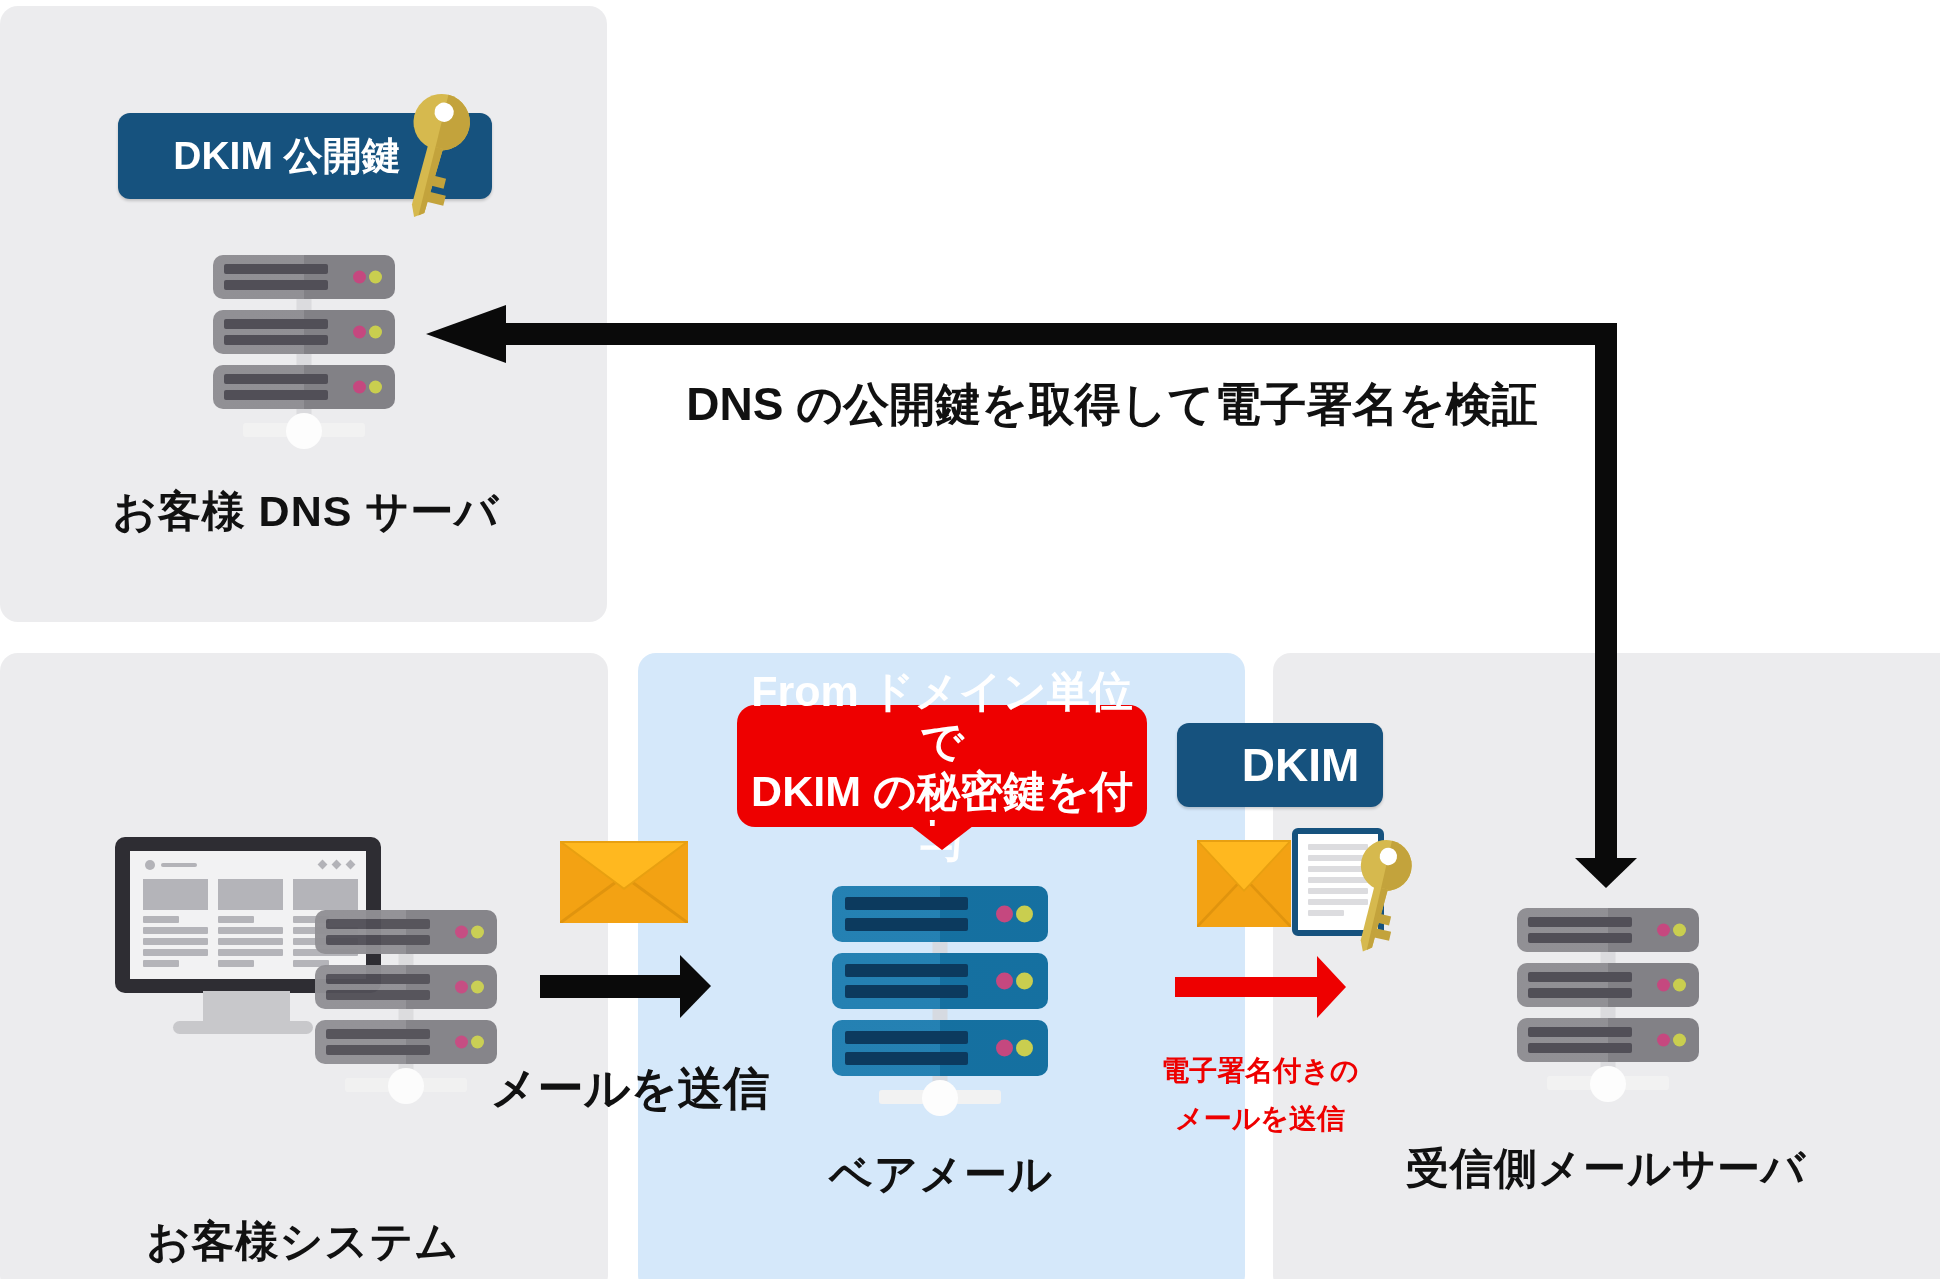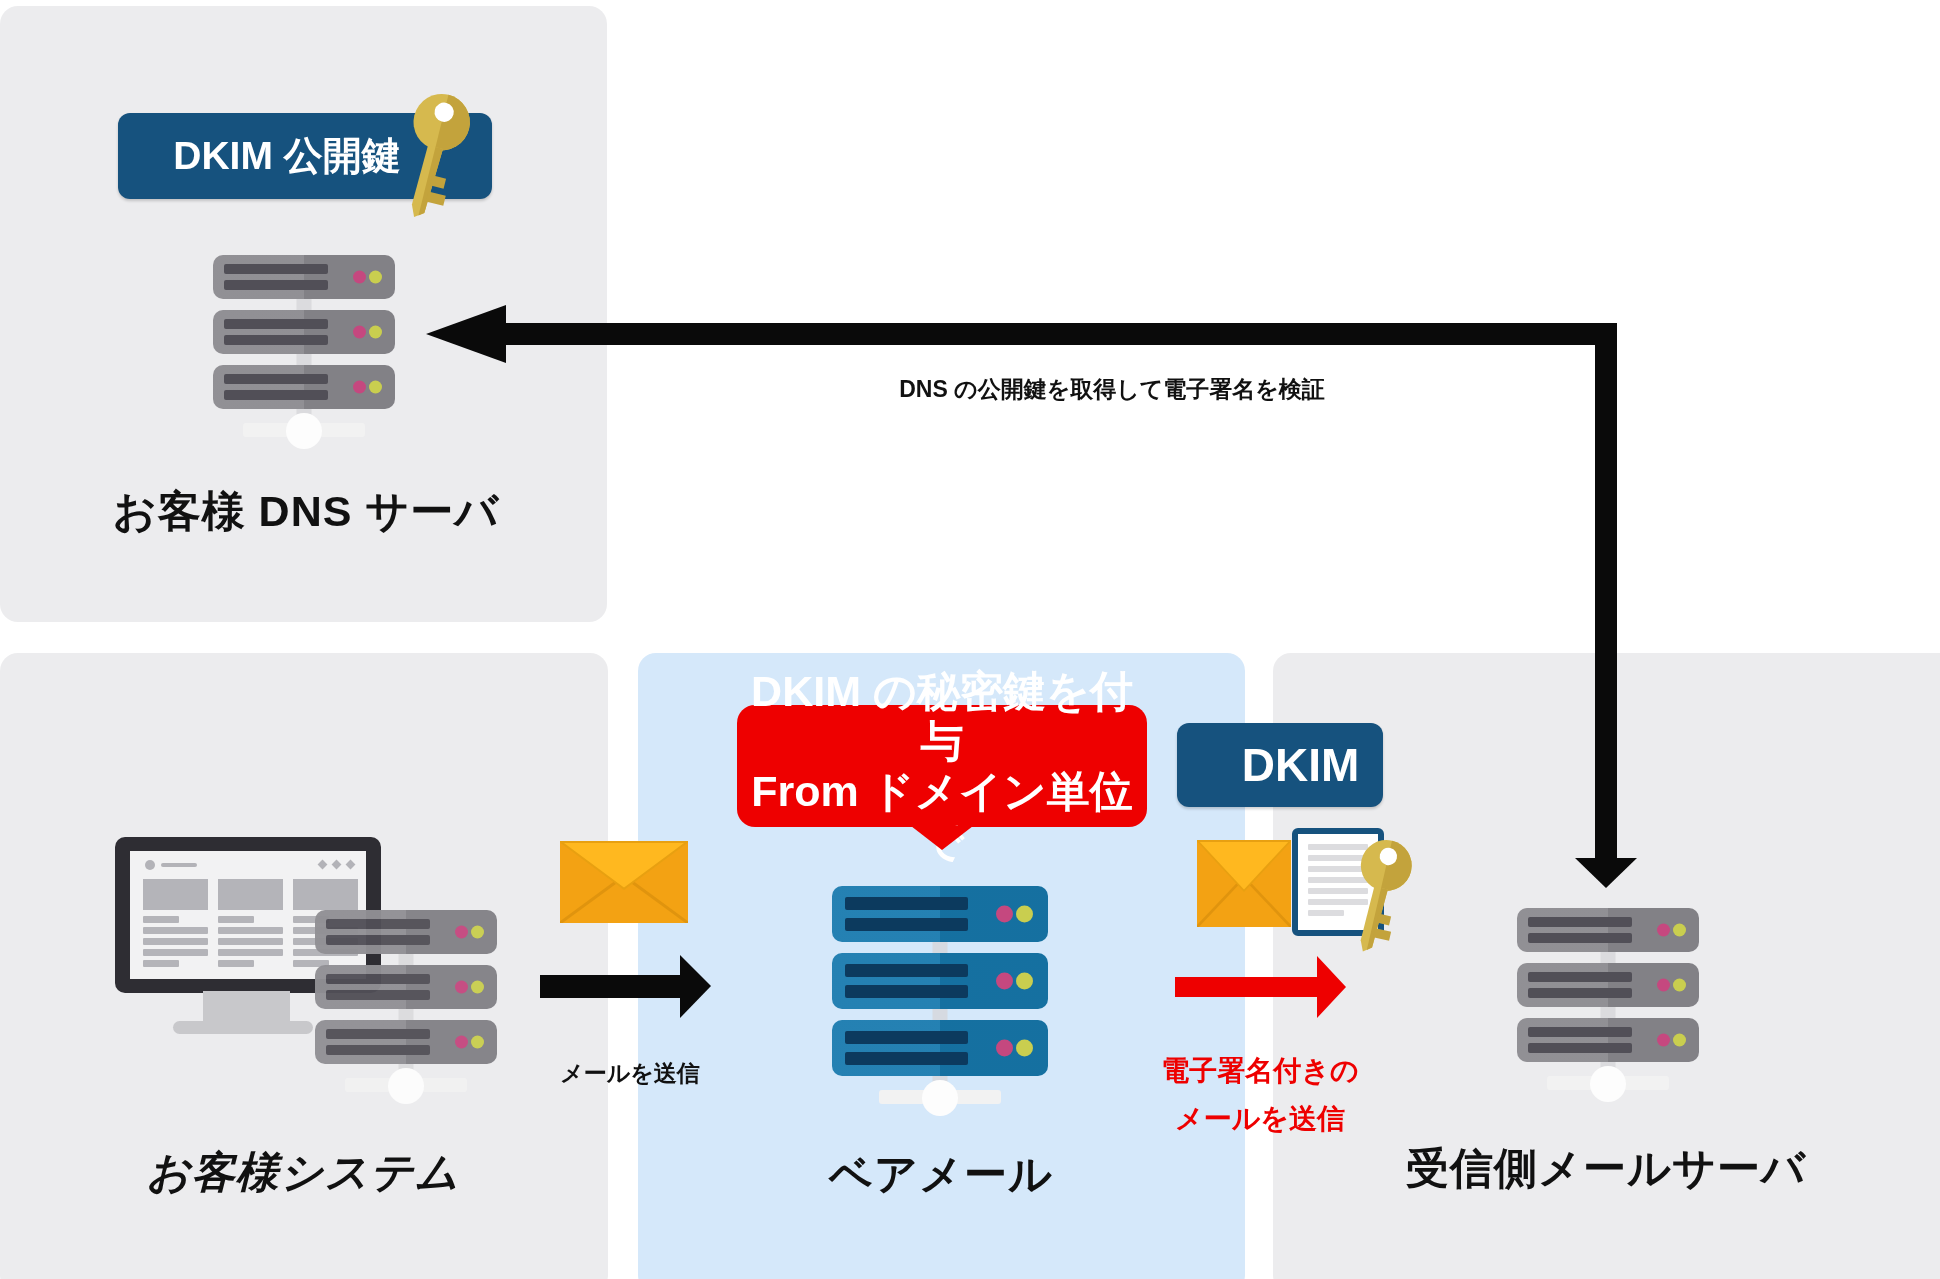--- a/index.html
+++ b/index.html
@@ -11,21 +11,21 @@
   }
   .abs{position:absolute;}
 
   
   .panel{position:absolute;border-radius:18px;background:#ececee;}
   .panel.blue{background:#d5e8fa;}
 
   
   .lbl{position:absolute;font-weight:bold;white-space:nowrap;transform:translateX(-50%);}
   .lbl.big{font-size:43px;letter-spacing:1px;}
-  .lbl.mid{font-size:23px;}
+  .lbl.mid{font-size:46px;}
   .lbl.red{color:#ee0000;font-size:28px;text-align:center;}
 
   
   .badge{position:absolute;background:#16527e;border-radius:12px;color:#fff;
          font-weight:bold;display:flex;align-items:center;justify-content:center;
          white-space:nowrap;box-shadow:0 2px 3px rgba(0,0,0,.18);}
   .badge.pub{left:118px;top:113px;width:374px;height:86px;font-size:39px;padding-right:36px;box-sizing:border-box;}
   .badge.dkim{left:1177px;top:723px;width:165px;height:84px;font-size:46px;padding-left:41px;}
 
   
@@ -211,34 +211,34 @@
         <div class="dot pink"></div>
         <div class="dot yell"></div>
       </div>
   </div>
   <div class="pedestal">
       <div class="bar-p"></div>
       <div class="circ"></div>
     </div>
 </div>
 
-<div class="lbl big" style="left:303px;top:1144px;font-style:italic;">お客様システム</div>
+<div class="lbl big" style="left:303px;top:1213px;">お客様システム</div>
 
 <svg class="abs" style="left:560px;top:841px;" width="128" height="82" viewBox="0 0 128 84" preserveAspectRatio="none">
   <rect x="0" y="0" width="128" height="84" fill="#f3a213"></rect>
   <line x1="0" y1="84" x2="56" y2="42" stroke="#e0940e" stroke-width="3"></line>
   <line x1="128" y1="84" x2="72" y2="42" stroke="#e0940e" stroke-width="3"></line>
   <polygon points="1,1 127,1 64,49" fill="#ffb81f" stroke="#e8a011" stroke-width="2"></polygon>
 </svg>
 
 <div class="lbl mid" style="left:630px;top:1058px;">メールを送信</div>
 
 <div class="callout">
+  <span>From ドメイン単位で</span>
   <span>DKIM の秘密鍵を付与</span>
-  <span>From ドメイン単位で</span>
   <div class="tip"></div>
 </div>
 
 <div class="server blue-srv" style="left:832px;top:886px;width:216px;--uh:56px;--barh:13px;--dot:17px;">
   <div class="stem"></div>
   <div class="units">
     <div class="unit">
         <div class="bar b1"></div>
         <div class="bar b2"></div>
         <div class="dot pink"></div>

